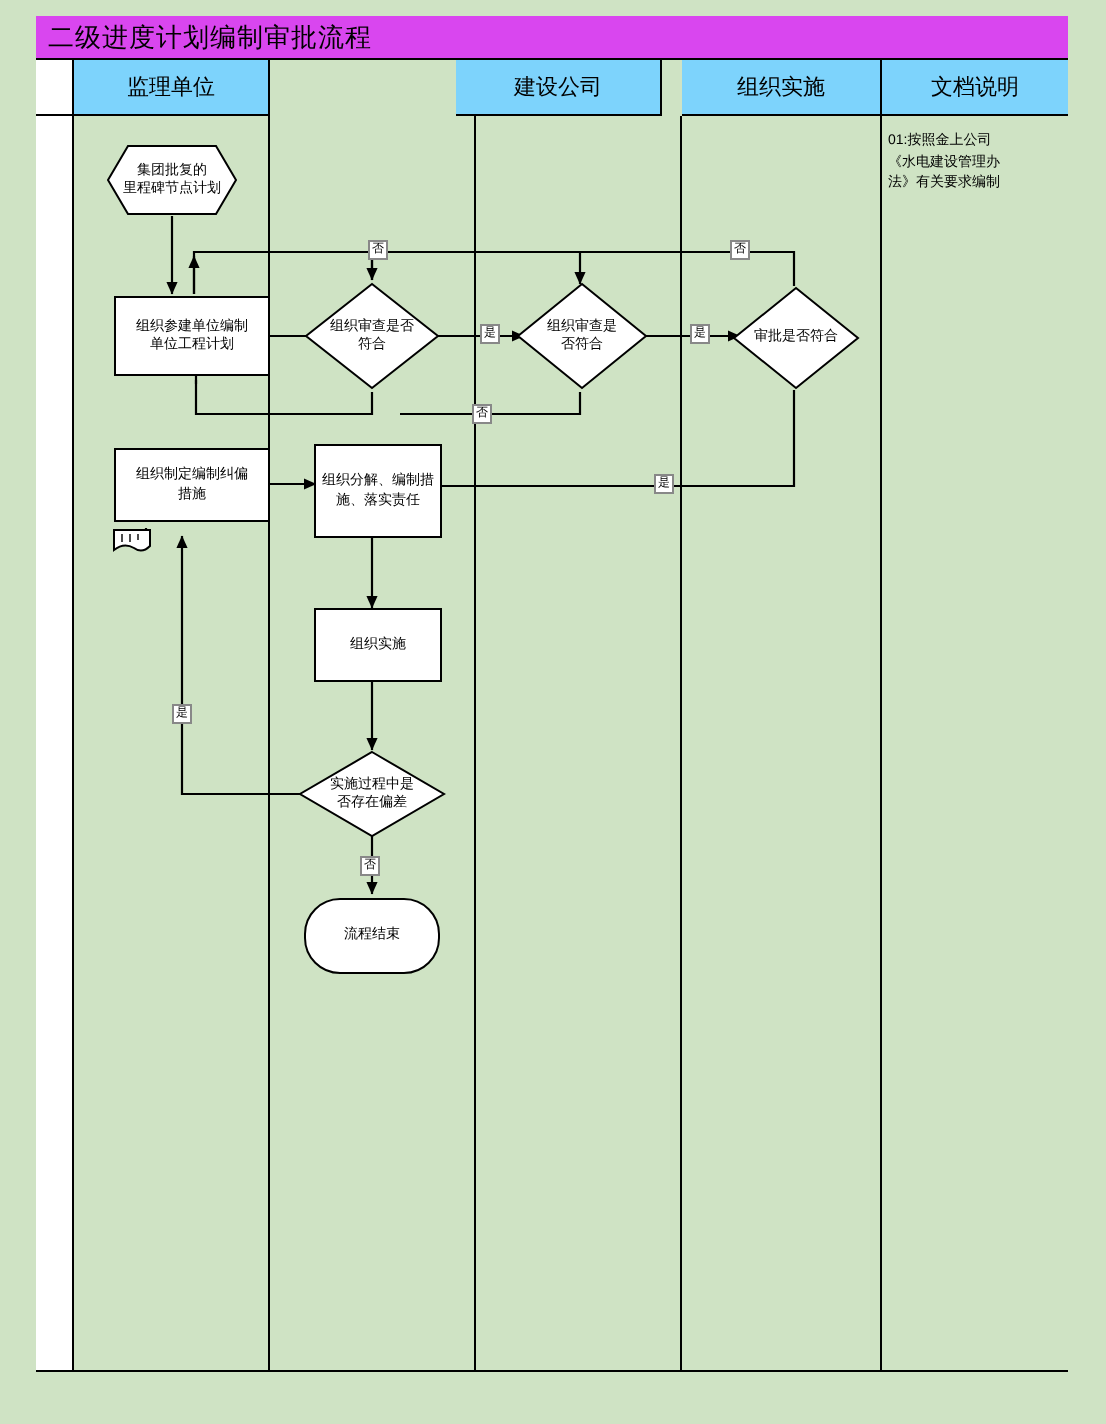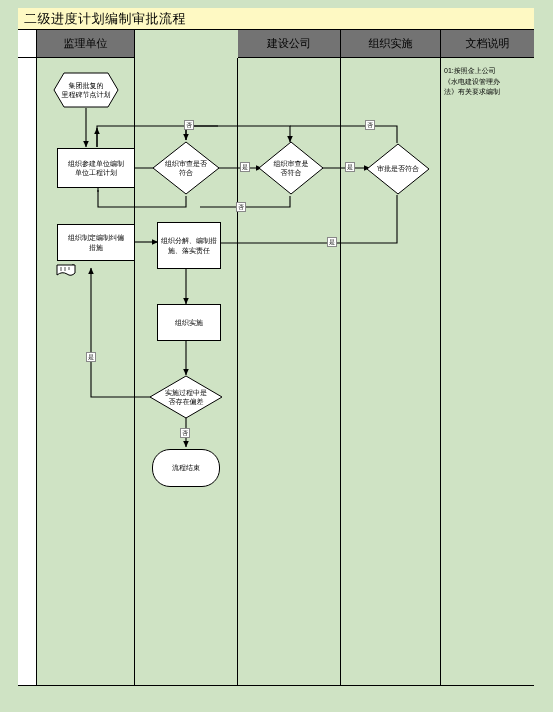--- a/index.html
+++ b/index.html
@@ -27,21 +27,21 @@
     background: #cfe3c4;
   }
   .title-bar {
     position: absolute;
     left: 18px;
     top: 8px;
     width: 516px;
     height: 22px;
     box-sizing: border-box;
     border-bottom: 1.5px solid #000;
-    background: #fef9c3;
+    background: #d946ef;
     display: flex;
     align-items: center;
     padding-left: 6px;
   }
   .title-bar .t {
     font-size: 13px;
     color: #000;
     letter-spacing: 0.5px;
   }
   
@@ -50,21 +50,21 @@
     top: 30px;
     height: 28px;
     box-sizing: border-box;
     border-right: 1.5px solid #000;
     border-bottom: 1.5px solid #000;
     display: flex;
     align-items: center;
     justify-content: center;
     font-size: 11px;
     color: #000;
-    background: #737373;
+    background: #7dd3fc;
   }
   .lane-head.blank { background: #ffffff; }
   
   .lane-body {
     position: absolute;
     top: 58px;
     height: 627px;
     box-sizing: border-box;
     border-right: 1.5px solid #000;
     background: #cfe3c4;
@@ -145,21 +145,21 @@
 <div id="page">
 
   <div class="frame"></div>
 
   <div class="title-bar">
     <span class="t">二级进度计划编制审批流程</span>
   </div>
 
   <div class="lane-head blank" style="left:18px;width:19px;"></div>
   <div class="lane-head" style="left:37px;width:98px;">监理单位</div>
-  <div class="lane-head" style="left:238px;width:103px;font-family:Liberation Mono, monospace;">建设公司</div>
+  <div class="lane-head" style="left:228px;width:103px;font-family:Liberation Mono, monospace;">建设公司</div>
   <div class="lane-head" style="left:341px;width:100px;">组织实施</div>
   <div class="lane-head last" style="left:441px;width:93px;">文档说明</div>
 
   <div class="lane-body blank" style="left:18px;width:19px;"></div>
   <div class="lane-body" style="left:37px;width:98px;"></div>
   <div class="lane-body" style="left:135px;width:103px;"></div>
   <div class="lane-body" style="left:238px;width:103px;"></div>
   <div class="lane-body" style="left:341px;width:100px;"></div>
   <div class="lane-body last" style="left:441px;width:93px;"></div>
 

